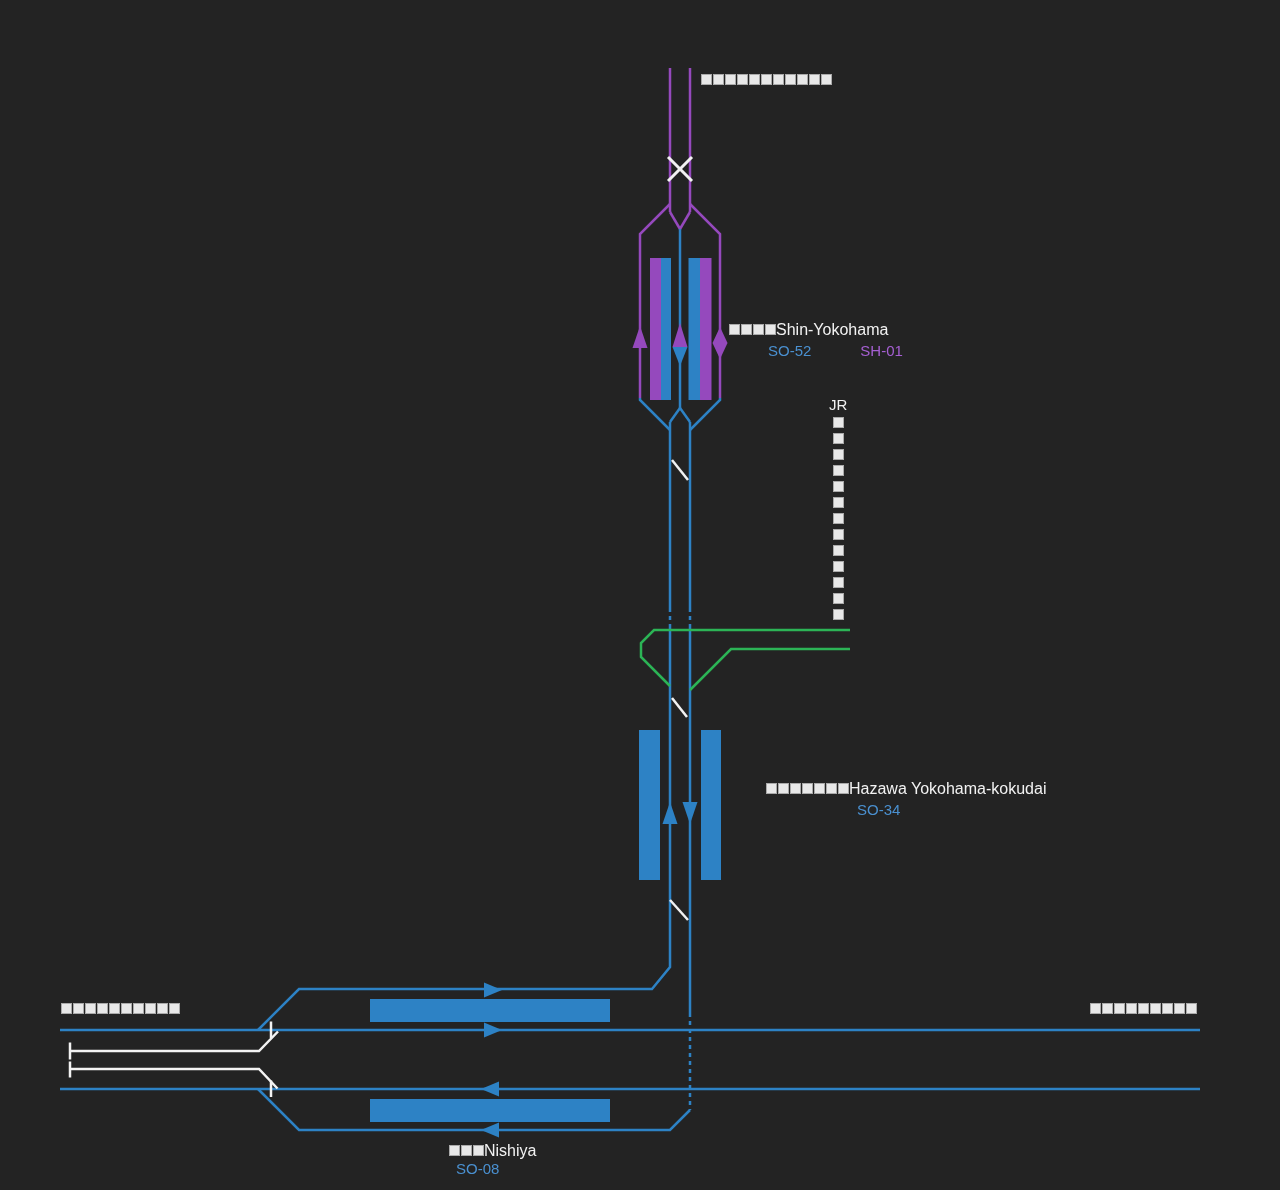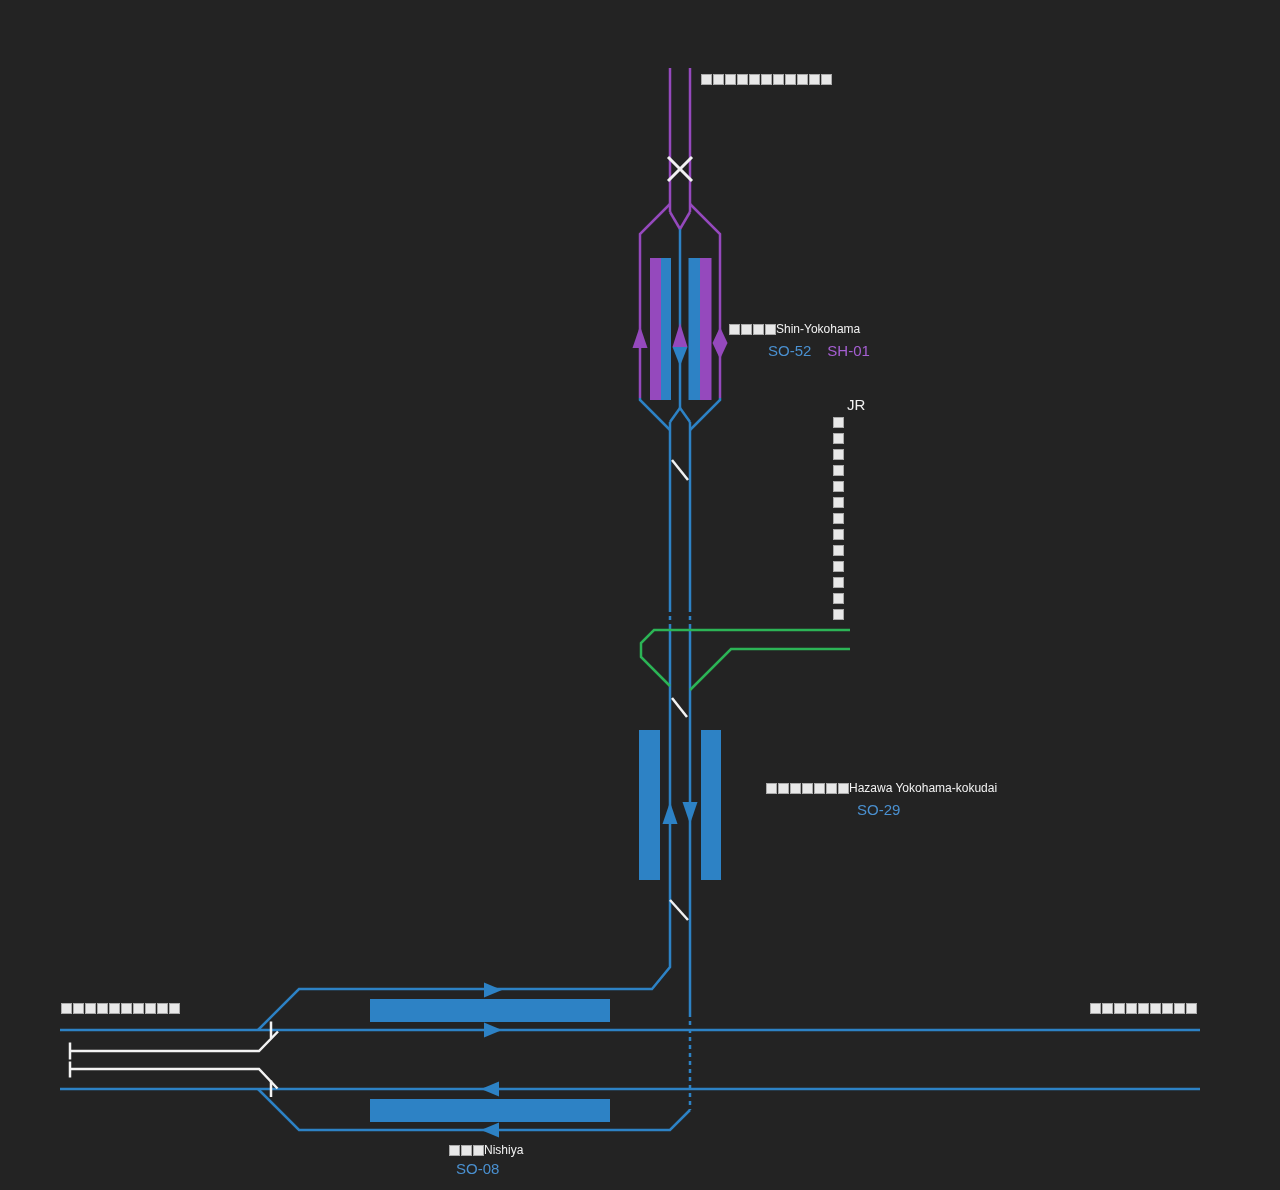--- a/index.html
+++ b/index.html
@@ -13,25 +13,25 @@
   svg{position:absolute;left:0;top:0;}
   .l-blue{stroke:var(--blue);stroke-width:2.5;fill:none;}
   .l-purple{stroke:var(--purple);stroke-width:2.5;fill:none;}
   .l-green{stroke:var(--green);stroke-width:2.5;fill:none;}
   .l-white{stroke:var(--white);stroke-width:2.5;fill:none;}
   .l-x{stroke:var(--white);stroke-width:3;fill:none;}
   .dashed{stroke-dasharray:4 4;}
   .f-blue{fill:var(--blue);stroke:none;}
   .f-purple{fill:var(--purple);stroke:none;}
   .lbl{position:absolute;white-space:nowrap;display:flex;align-items:center;}
-  .name{color:var(--white);font-size:12px;line-height:17px;}
+  .name{color:var(--white);font-size:16px;line-height:17px;}
   .code{font-size:15px;line-height:16px;}
   .code-blue{color:var(--code_blue);}
   .code-purple{color:var(--code_purple);}
-  .jr{color:var(--white);font-size:15px;line-height:16px;margin-left:18px;}
+  .jr{color:var(--white);font-size:15px;line-height:16px;}
   .tofu{display:inline-flex;gap:1px;}
   .tofu-col{display:inline-flex;flex-direction:column;gap:5px;}
   .sq{width:11px;height:11px;background:var(--tofu_fill);
       box-shadow:inset 0 0 0 1px var(--tofu_border);flex:0 0 auto;}
 </style>
 </head>
 <body>
 
 <div class="stage">
 
@@ -132,21 +132,21 @@
 
   <div class="lbl" style="left:729px;top:321px;">
     <span class="tofu">
         <span class="sq"></span>
         <span class="sq"></span>
         <span class="sq"></span>
         <span class="sq"></span>
       </span>
       <span class="name">Shin-Yokohama</span>
   </div>
-  <div class="lbl" style="left:768px;top:343px;">
+  <div class="lbl" style="left:768px;top:343px;gap:33px;">
     <span class="code code-blue">SO-52</span>
     <span class="code code-purple" style="margin-left:16px;">SH-01</span>
   </div>
 
   <div class="lbl jr" style="left:829px;top:397px;">JR</div>
   <div class="lbl" style="left:833px;top:417px;">
     <span class="tofu-col">
         <span class="sq"></span>
         <span class="sq"></span>
         <span class="sq"></span>
@@ -169,21 +169,21 @@
         <span class="sq"></span>
         <span class="sq"></span>
         <span class="sq"></span>
         <span class="sq"></span>
         <span class="sq"></span>
         <span class="sq"></span>
       </span>
       <span class="name">Hazawa Yokohama-kokudai</span>
   </div>
   <div class="lbl" style="left:857px;top:802px;">
-    <span class="code code-blue">SO-29</span>
+    <span class="code code-blue">SO-34</span>
   </div>
 
   <div class="lbl" style="left:61px;top:1003px;">
     <span class="tofu">
         <span class="sq"></span>
         <span class="sq"></span>
         <span class="sq"></span>
         <span class="sq"></span>
         <span class="sq"></span>
         <span class="sq"></span>

